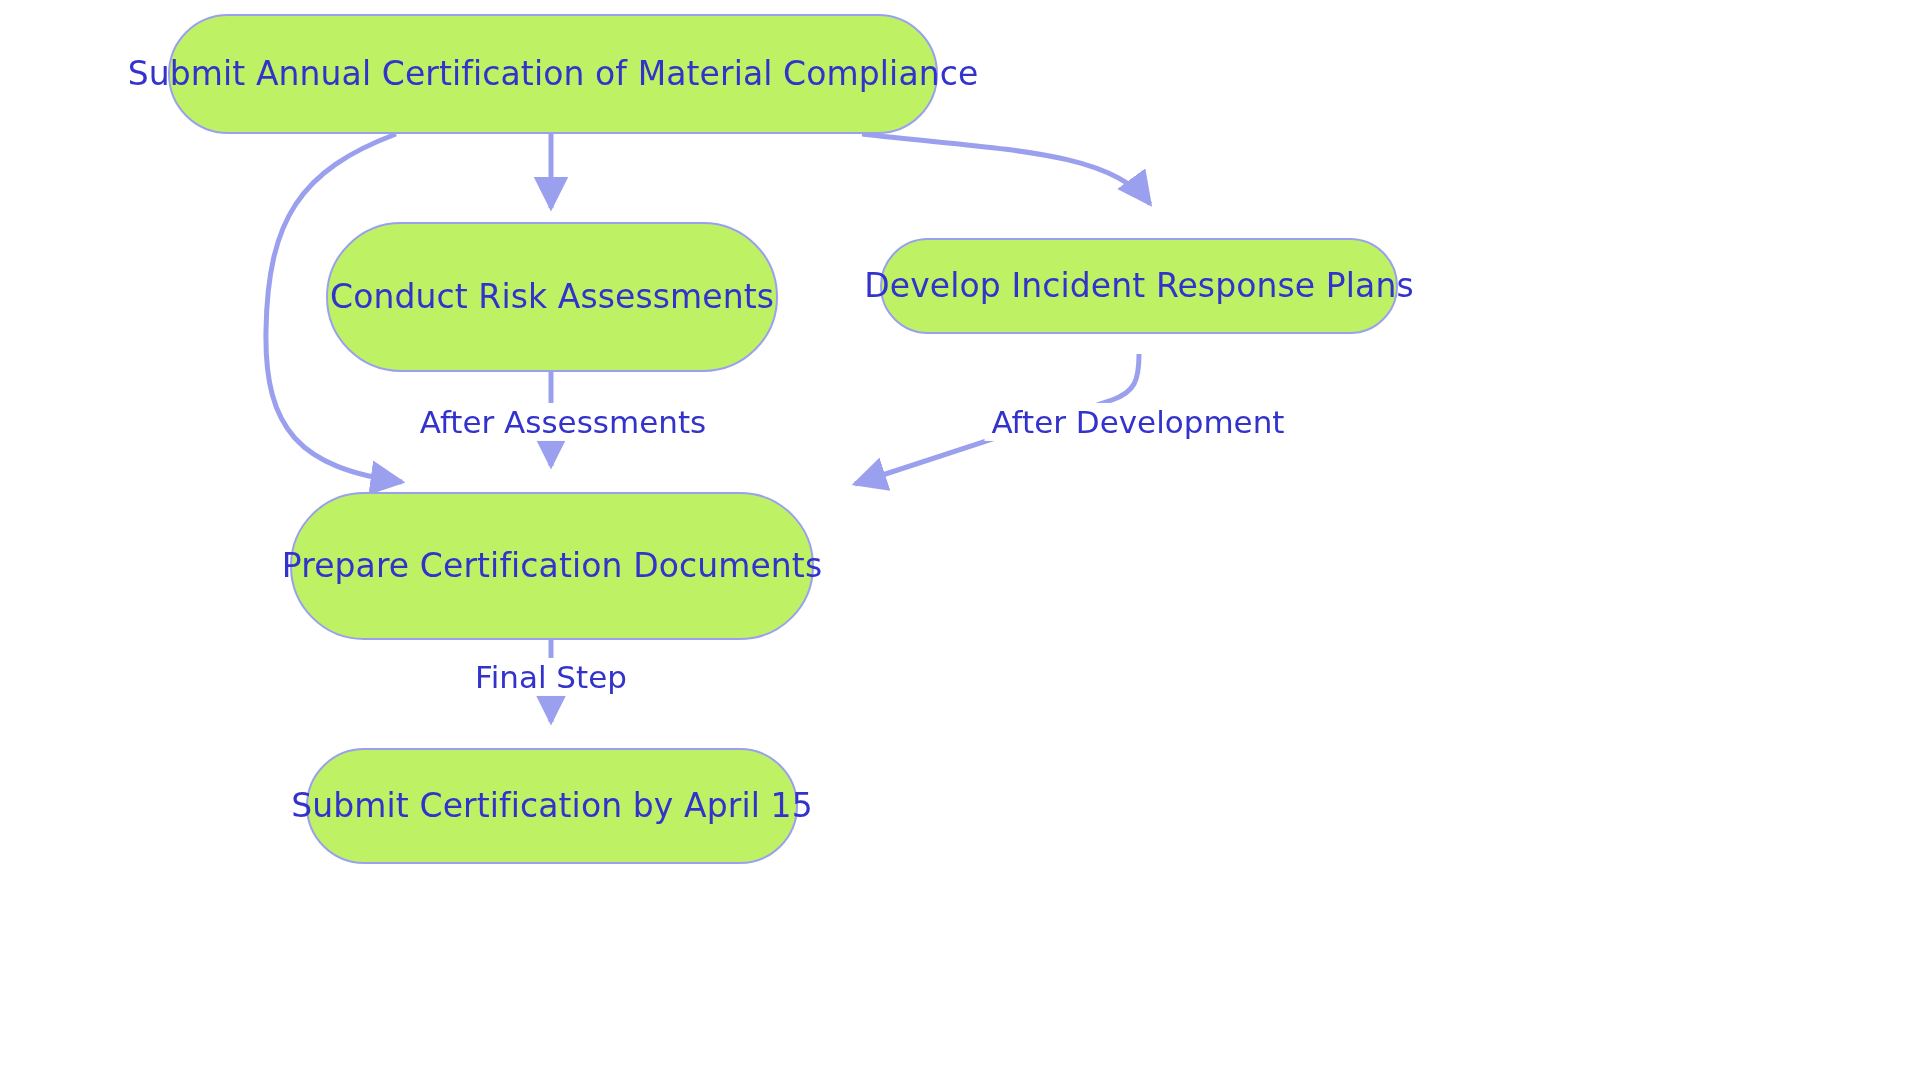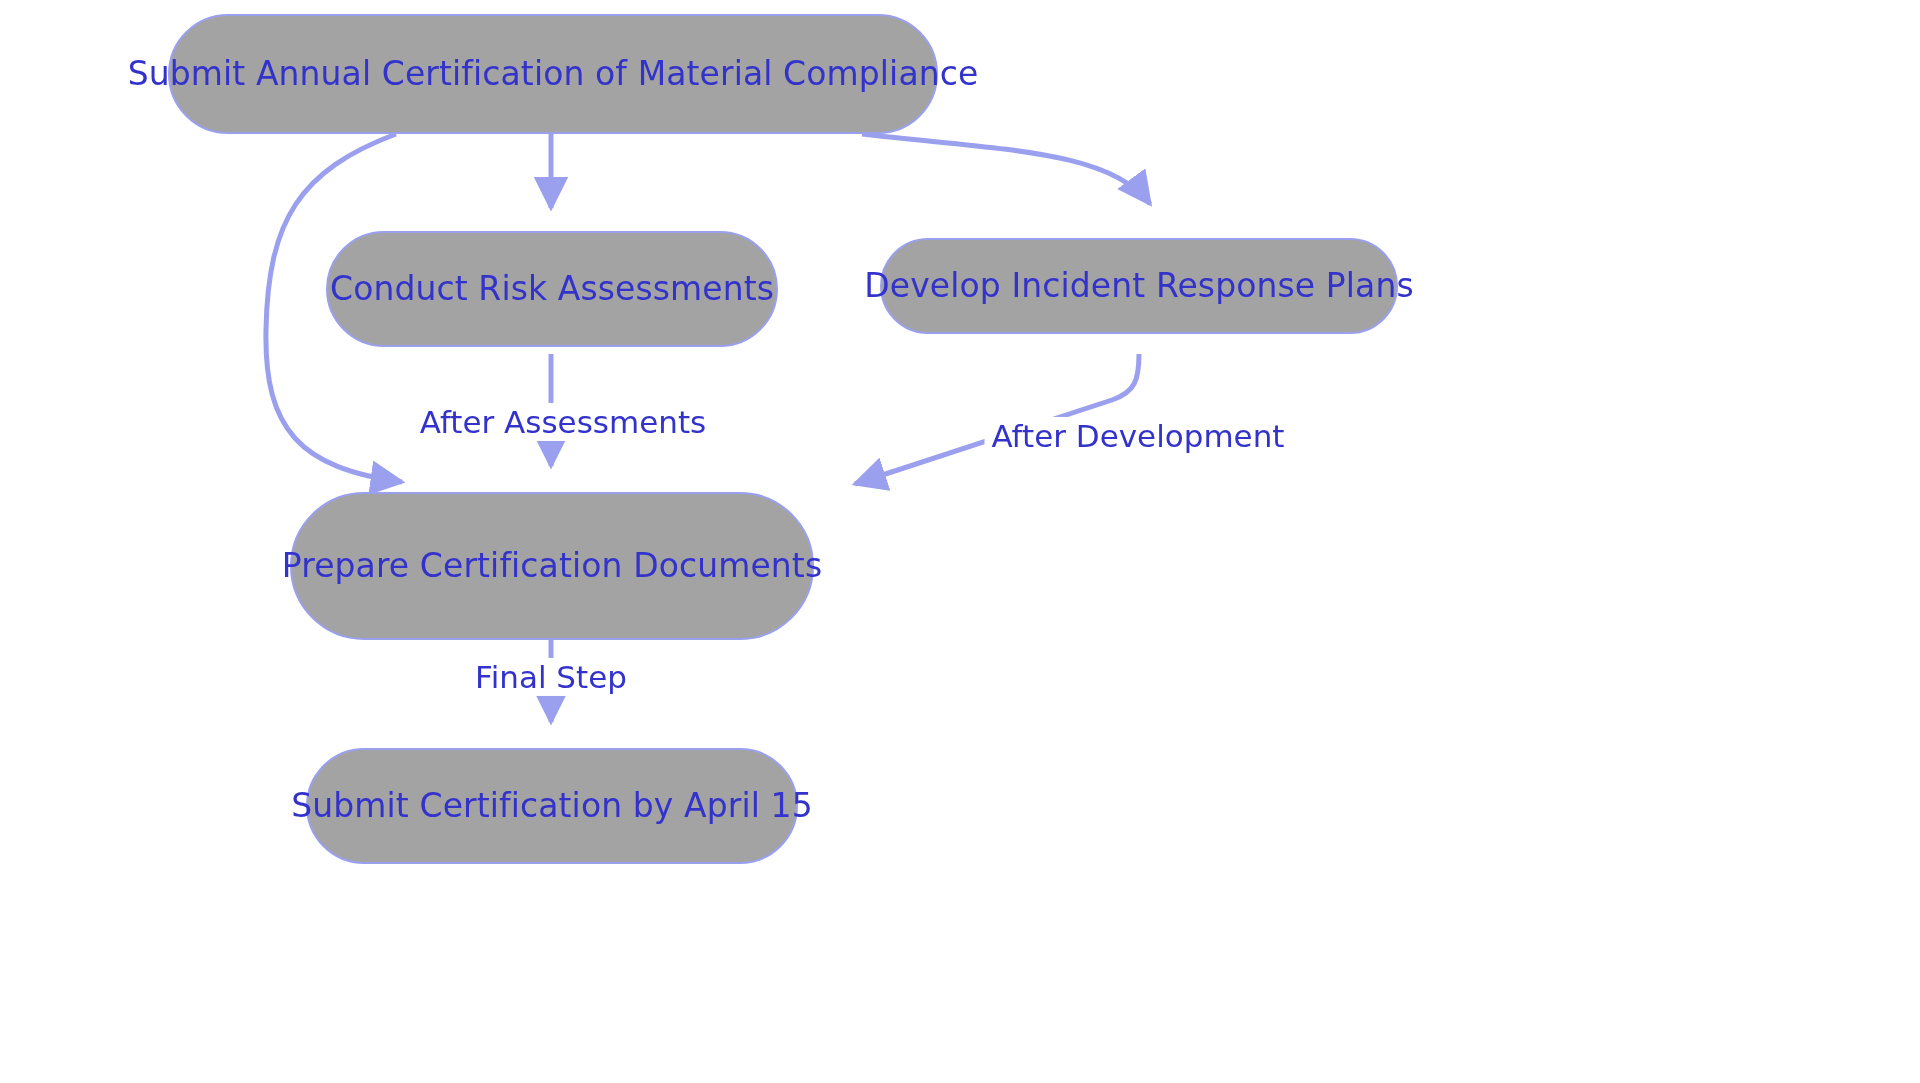--- a/index.html
+++ b/index.html
@@ -25,21 +25,21 @@
     width: 1920px;
     height: 1083px;
     pointer-events: none;
   }
   .node {
     position: absolute;
     box-sizing: border-box;
     display: flex;
     align-items: center;
     justify-content: center;
-    background: #a3a3a3;
+    background: #bef264;
     border: 2px solid #9aa0ee;
     border-radius: 999px;
     text-align: center;
     padding: 0 26px;
   }
   .node-label {
     color: #3333cc;
     font-size: 33px;
     font-weight: 400;
     line-height: 1.15;
@@ -82,35 +82,35 @@
     <path d="M 1139 354 C 1139 380, 1135 392, 1112 400
              L 855 484" fill="none" stroke="#9aa0ee" stroke-width="5" marker-end="url(#arrowhead)"></path>
 
     <path d="M 551 608 L 551 722" fill="none" stroke="#9aa0ee" stroke-width="5" marker-end="url(#arrowhead)"></path>
   </svg>
 
   <div class="node" style="left:168px; top:14px; width:770px; height:120px;">
     <span class="node-label">Submit Annual Certification of Material Compliance</span>
   </div>
 
-  <div class="node" style="left:326px; top:231px; width:452px; height:116px;">
+  <div class="node" style="left:326px; top:222px; width:452px; height:150px;">
     <span class="node-label">Conduct Risk Assessments</span>
   </div>
 
   <div class="node" style="left:880px; top:238px; width:518px; height:96px;">
     <span class="node-label">Develop Incident Response Plans</span>
   </div>
 
   <div class="node" style="left:290px; top:492px; width:524px; height:148px;">
     <span class="node-label">Prepare Certification Documents</span>
   </div>
 
   <div class="node" style="left:306px; top:748px; width:492px; height:116px;align-items:center;">
     <span class="node-label">Submit Certification by April 15</span>
   </div>
 
   <div class="edge-label" style="left:551px; top:422px;margin-left:12px;">After Assessments</div>
 
-  <div class="edge-label" style="left:1138px; top:436px;">After Development</div>
+  <div class="edge-label" style="left:1138px; top:422px;">After Development</div>
 
   <div class="edge-label" style="left:551px; top:677px;">Final Step</div>
 
 </div>
 
 </body></html>

